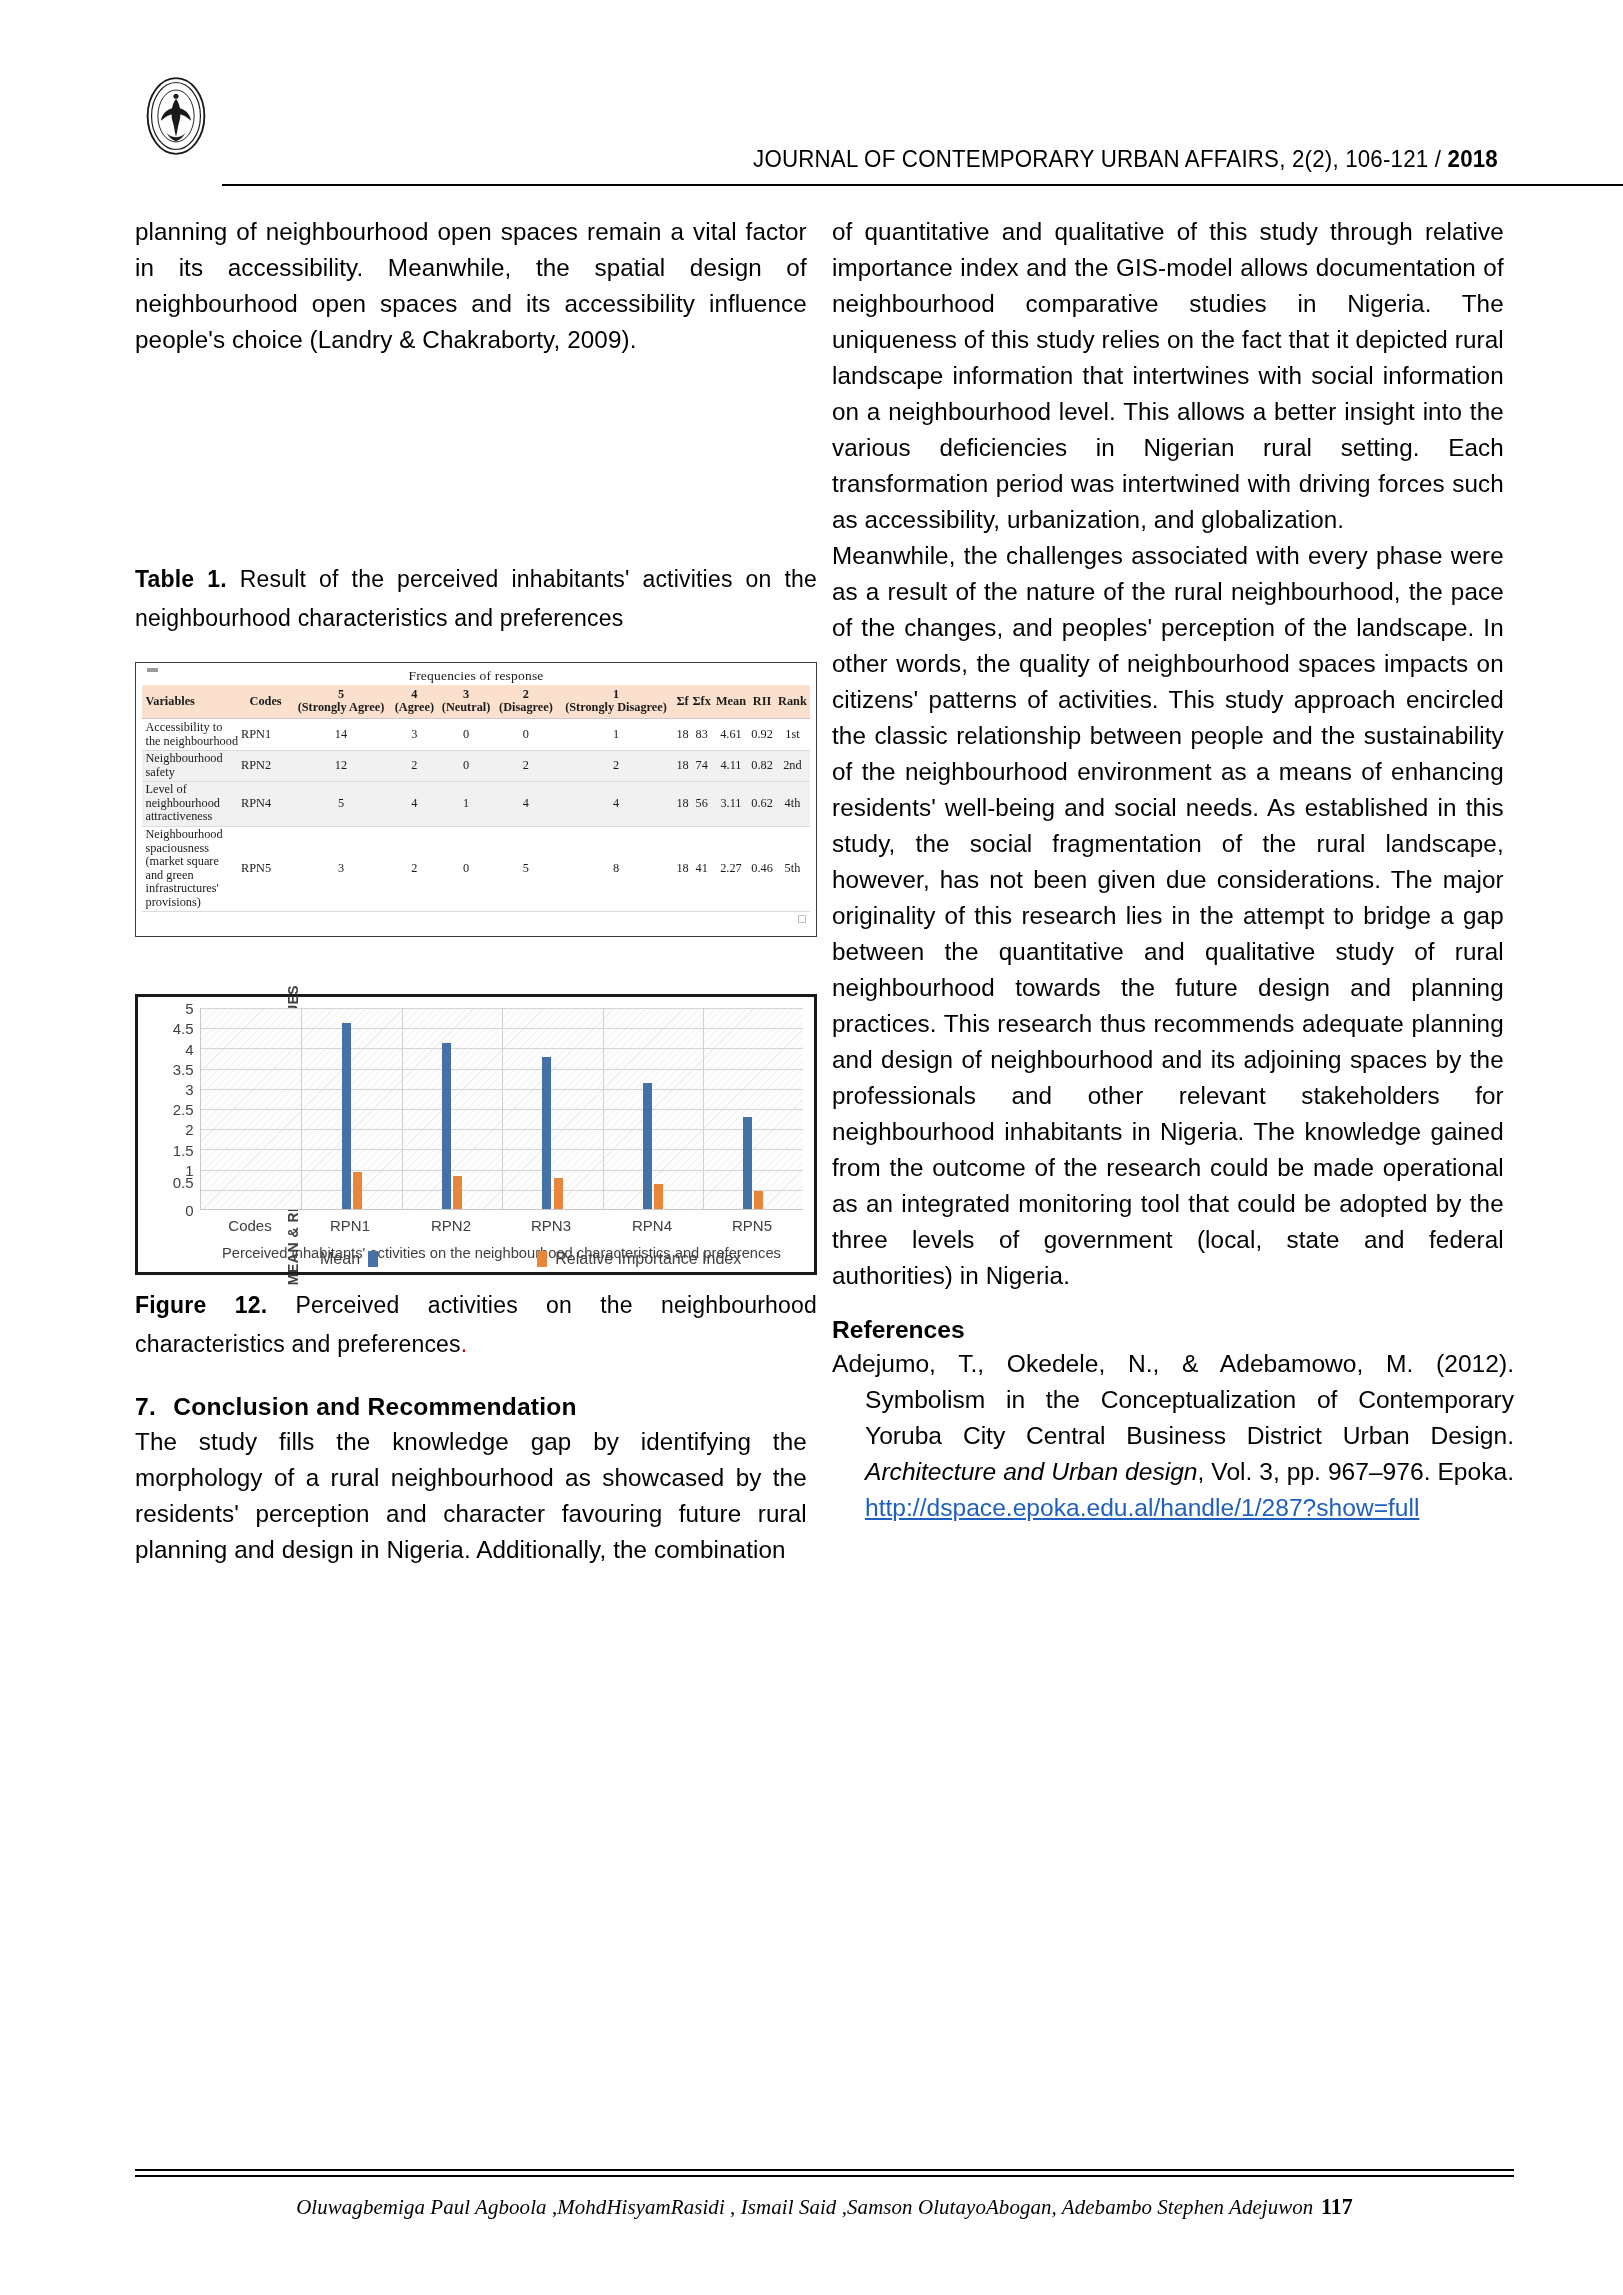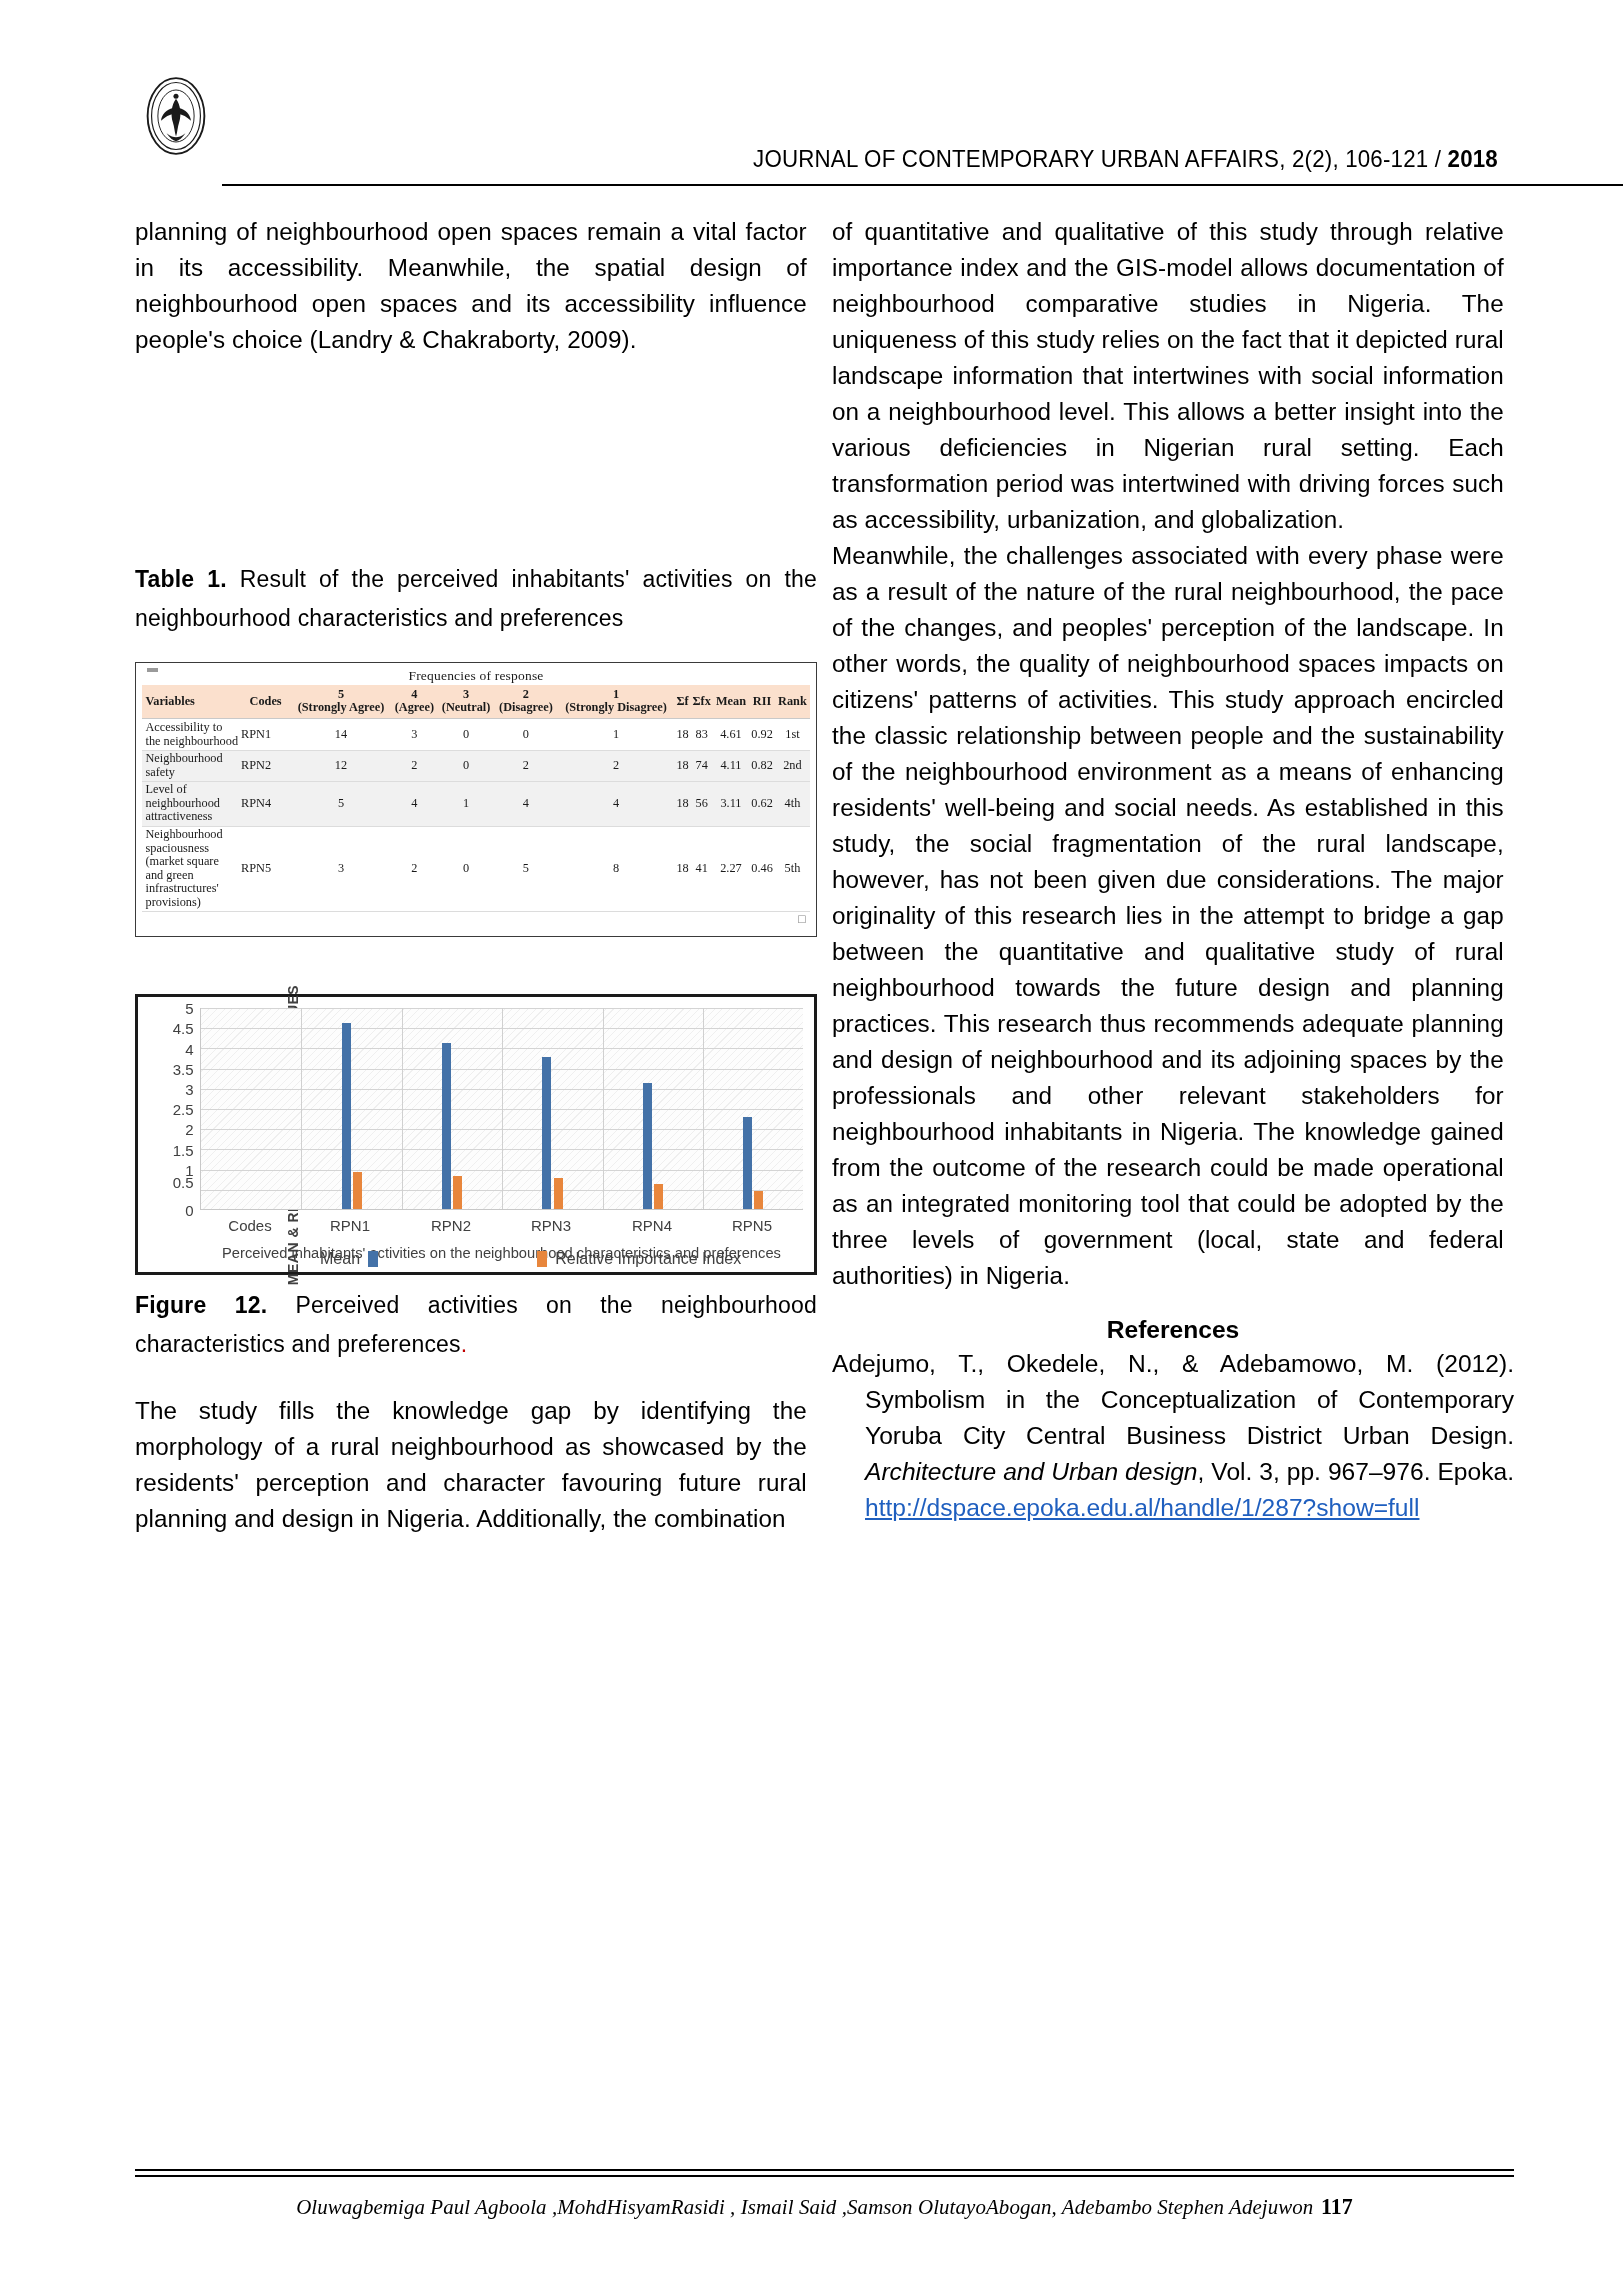--- a/index.html
+++ b/index.html
@@ -259,21 +259,20 @@
   .swatch { width: 10.3px; height: 16px; display: inline-block; }
   .swatch.mean { background: #4472a8; }
   .swatch.rii  { background: #e8863c; }
 
   
   .ref-head {
     font-family: "Liberation Sans Narrow", "Liberation Sans", sans-serif;
     font-size: 24.6px;
     font-weight: 700;
     margin: 0 0 1.6px 0;
-    text-align: center;
   }
   .ref-entry {
     font-family: "Liberation Sans Narrow", "Liberation Sans", sans-serif;
     font-size: 24.6px;
     line-height: 36px;
     text-align: justify;
     margin: 0;
     text-indent: -33px;
     padding-left: 33px;
   }
@@ -504,20 +503,21 @@
           <span>Relative Importance Index</span>
         </div>
       </div>
     </div>
 
     <div style="margin-top:11px;">
       <p class="fig-caption"><b>Figure 12.</b><span> Perceived activities on the neighbourhood characteristics and preferences</span><span class="red-dot">.</span></p>
     </div>
 
     <div style="margin-top:28.5px;">
+      <h2 class="section-head"><span class="head-num">7.</span><span>Conclusion and Recommendation</span></h2>
       <p class="body-text">The study fills the knowledge gap by identifying the morphology of a rural neighbourhood as showcased by the residents' perception and character favouring future rural planning and design in Nigeria.  Additionally, the combination</p>
     </div>
 
   </div>
 
   <div class="col col-right">
     <p class="body-text">of quantitative and qualitative of this study through relative importance index and the GIS-model allows documentation of neighbourhood comparative studies in Nigeria.  The uniqueness of this study relies on the fact that it depicted rural landscape information that intertwines with social information on a neighbourhood level. This allows a better insight into the various deficiencies in Nigerian rural setting.  Each transformation period was intertwined with driving forces such as accessibility, urbanization, and globalization.</p>
     <p class="body-text">Meanwhile, the challenges associated with every phase were as a result of the nature of the rural neighbourhood, the pace of the changes, and peoples' perception of the landscape. In other words, the quality of neighbourhood spaces impacts on citizens' patterns of activities. This study approach encircled the classic relationship between people and the sustainability of the neighbourhood environment as a means of enhancing residents' well-being and social needs. As established in this study, the social fragmentation of the rural landscape, however, has not been given due considerations.  The major originality of this research lies in the attempt to bridge a gap between the quantitative and qualitative study of rural neighbourhood towards the future design and planning practices. This research thus recommends adequate planning and design of neighbourhood and its adjoining spaces by the professionals and other relevant stakeholders for neighbourhood inhabitants in Nigeria.  The knowledge gained from the outcome of the research could be made operational as an integrated monitoring tool that could be adopted by the three levels of government (local, state and federal authorities) in Nigeria.</p>
 
     <div style="margin-top:22px;">

